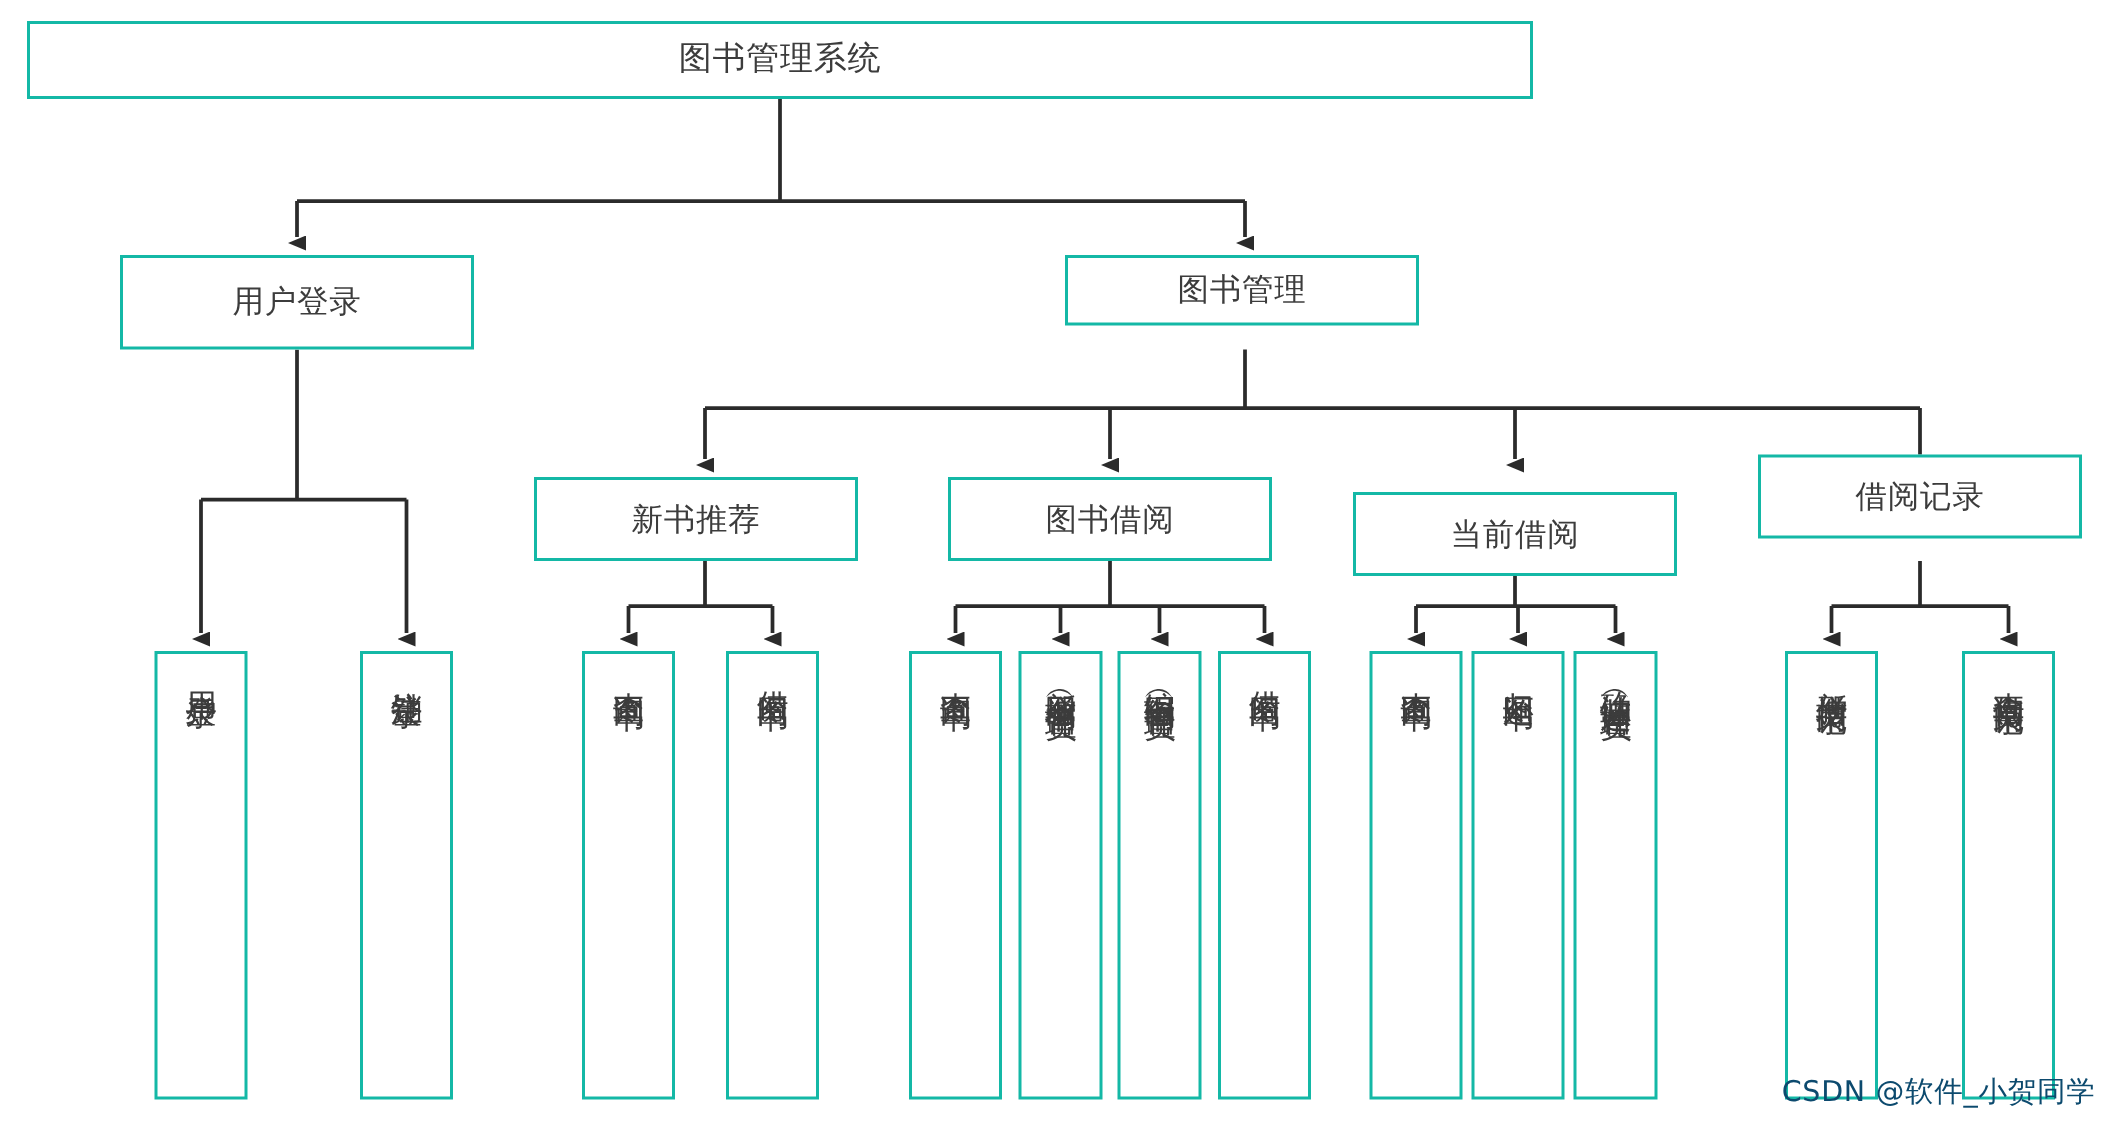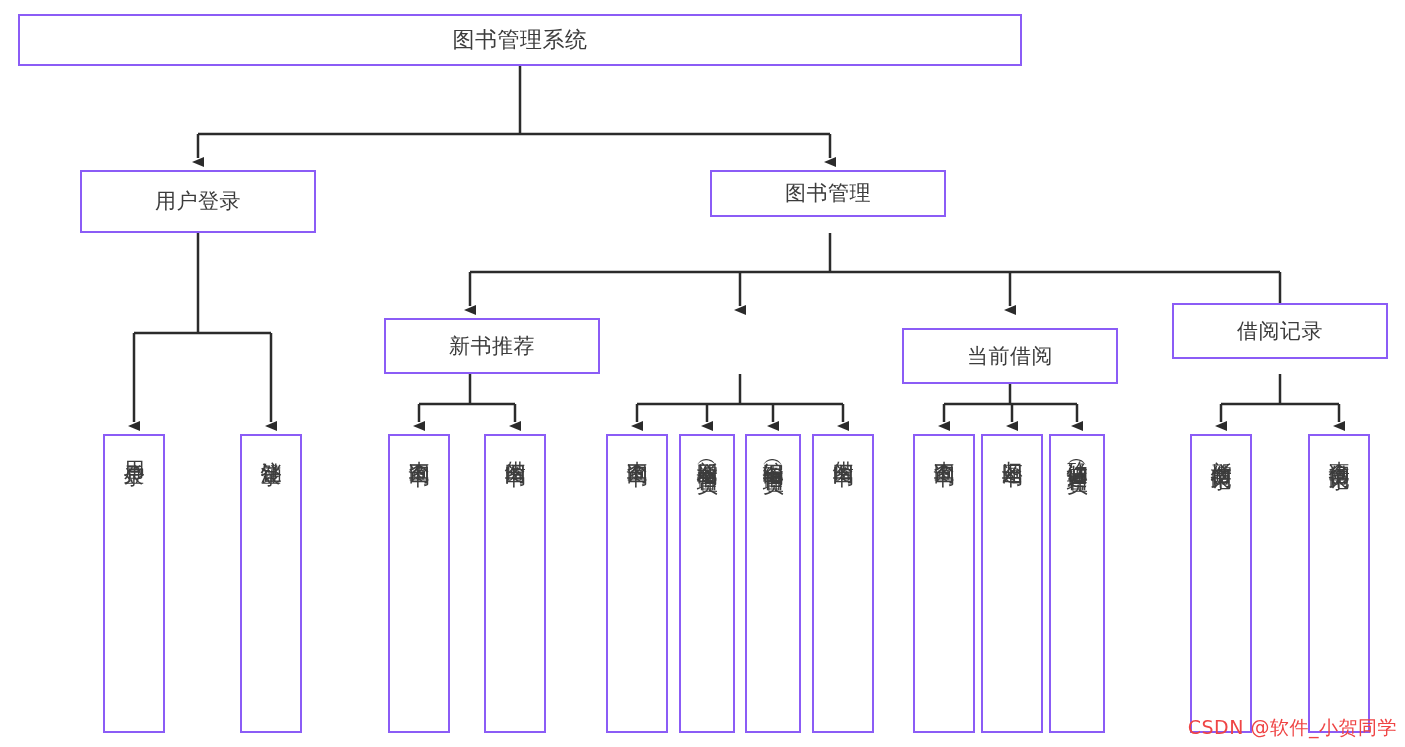--- a/index.html
+++ b/index.html
@@ -26,21 +26,21 @@
     left: 0;
     top: 0;
     width: 1405px;
     height: 747px;
     pointer-events: none;
   }
   .node {
     position: absolute;
     box-sizing: border-box;
     background: #ffffff;
-    border: 2px solid #8b5cf6;
+    border: 2px solid #14b8a6;
     display: flex;
     align-items: center;
     justify-content: center;
     color: #3a3a3a;
     overflow: hidden;
   }
   .node .label {
     display: block;
     text-align: center;
     line-height: 1.18;
@@ -64,21 +64,21 @@
     font-size: 21px;
     line-height: 1.25;
     letter-spacing: 2px;
     white-space: nowrap;
   }
   .watermark {
     position: absolute;
     right: 8px;
     bottom: 6px;
     font-size: 19px;
-    color: #ef4444;
+    color: #0c4a6e;
     letter-spacing: 0.5px;
     white-space: nowrap;
     font-family: "DejaVu Sans", "Liberation Sans", sans-serif;
   }
 </style>
 </head>
 <body>
 
 <div id="diagram-root">
 
@@ -136,22 +136,25 @@
     <span class="label">图书管理系统</span>
   </div>
 
   <div class="node horiz" style="left:80px; top:170px; width:236px; height:63px;">
     <span class="label">用户登录</span>
   </div>
   <div class="node horiz" style="left:710px; top:170px; width:236px; height:47px;">
     <span class="label">图书管理</span>
   </div>
 
-  <div class="node horiz" style="left:384px; top:318px; width:216px; height:56px;">
+  <div class="node horiz" style="left:356px; top:318px; width:216px; height:56px;">
     <span class="label">新书推荐</span>
+  </div>
+  <div class="node horiz" style="left:632px; top:318px; width:216px; height:56px;">
+    <span class="label">图书借阅</span>
   </div>
   <div class="node horiz" style="left:902px; top:328px; width:216px; height:56px;">
     <span class="label">当前借阅</span>
   </div>
   <div class="node horiz" style="left:1172px; top:303px; width:216px; height:56px;">
     <span class="label">借阅记录</span>
   </div>
 
   <div class="node vert" style="left:103px; top:434px; width:62px; height:299px;">
     <span class="label">用户登录</span>

